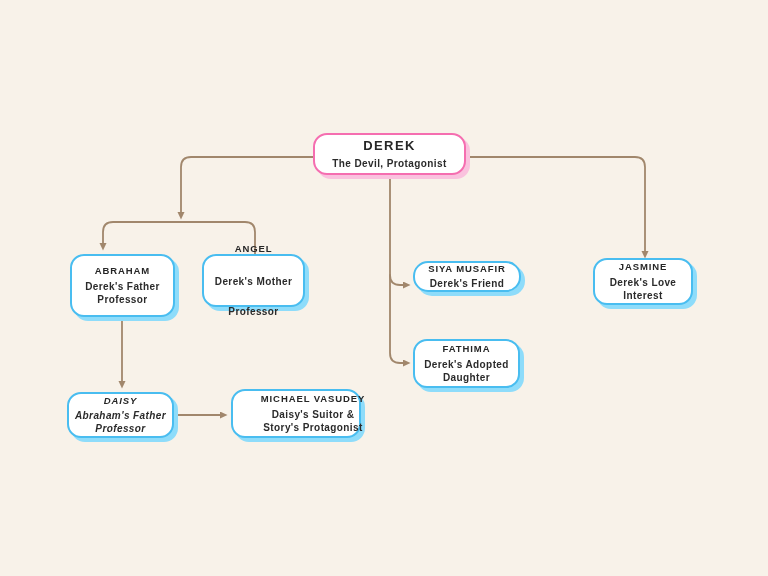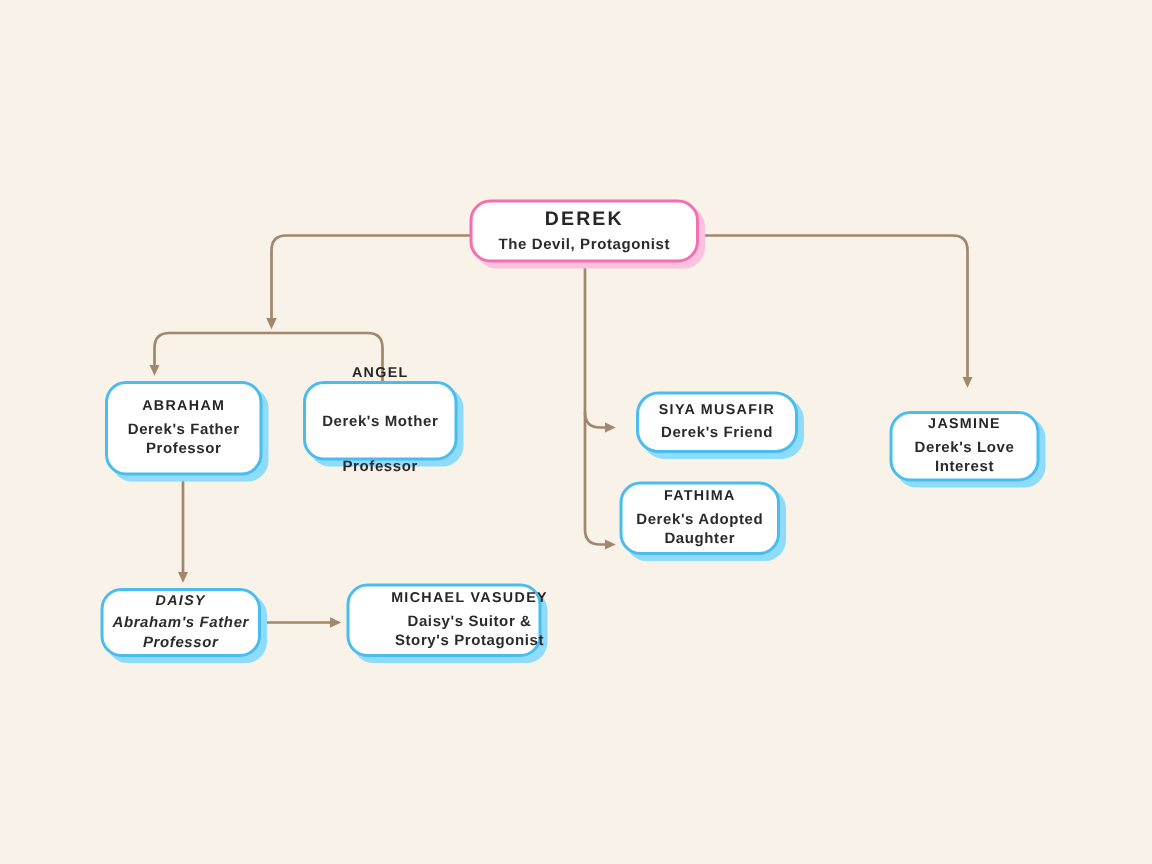--- a/index.html
+++ b/index.html
@@ -40,23 +40,23 @@
     line-height:1.3;
     white-space:nowrap;
   }
   .node .node-sub:nth-of-type(2){margin-top:3px;}
   .node.root .node-title{font-size:13px;letter-spacing:1.4px;}
   .node.root .node-sub{font-size:10px;margin-top:2px;}
   
   .n-derek  {left:313px;top:133px;width:153px;height:42px;}
   .n-abraham{left:70px; top:254px;width:105px;height:63px;}
   .n-angel  {left:202px;top:254px;width:103px;height:53px;gap:17px;}
-  .n-siya   {left:424px;top:261px;width:108px;height:41px;border-radius:15px;}
-  .n-jasmine{left:593px;top:274px;width:100px;height:47px;}
-  .n-fathima{left:413px;top:321px;width:107px;height:49px;}
+  .n-siya   {left:413px;top:261px;width:108px;height:31px;border-radius:15px;}
+  .n-jasmine{left:593px;top:258px;width:100px;height:47px;}
+  .n-fathima{left:413px;top:339px;width:107px;height:49px;}
   .n-daisy  {left:67px; top:392px;width:107px;height:46px;font-style:italic;}
   .n-michael{left:231px;top:389px;width:130px;height:49px;}
 </style>
 </head>
 <body style="background: rgb(248, 242, 233);">
 
 <div class="canvas">
 
   <svg class="connectors" viewBox="0 0 768 576" fill="none">
     <defs>

